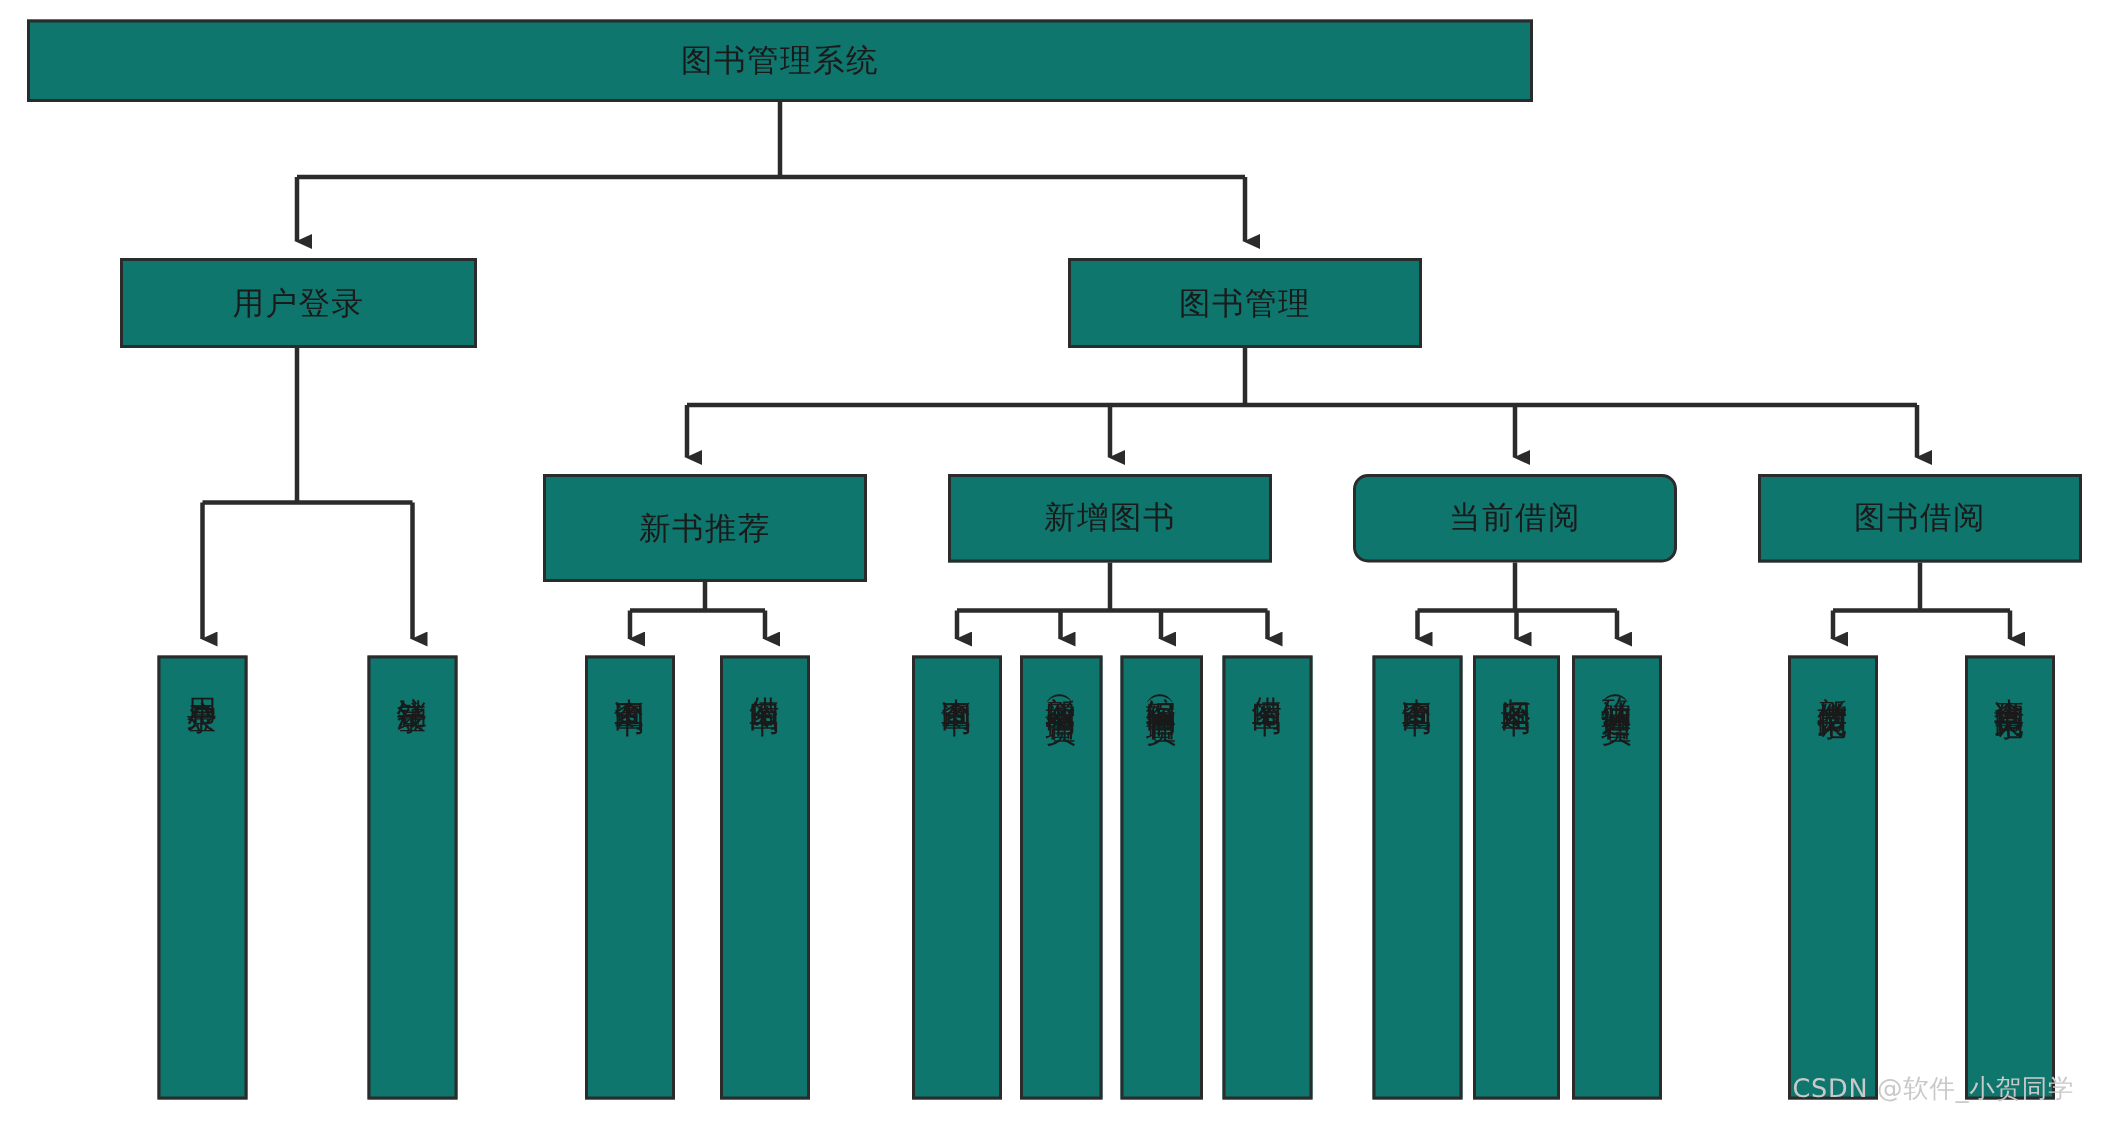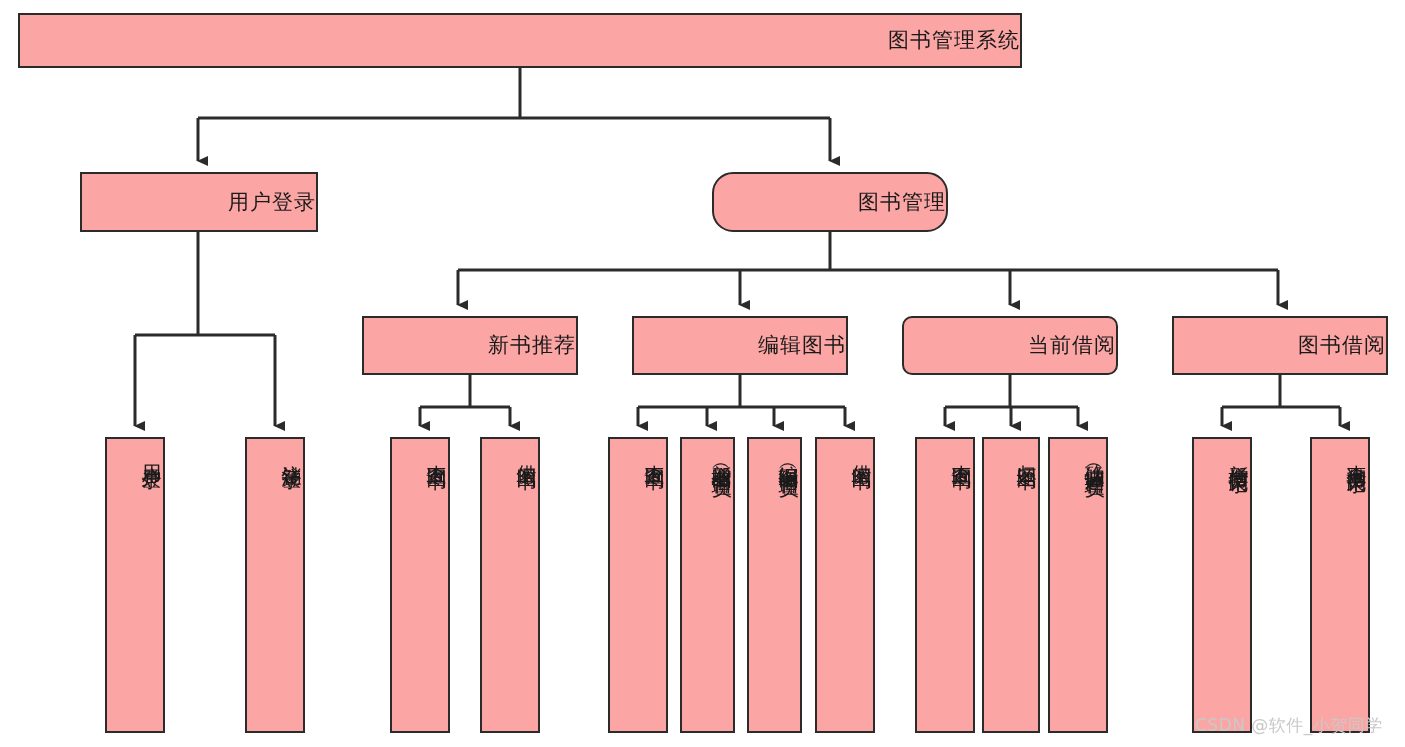--- a/index.html
+++ b/index.html
@@ -21,24 +21,24 @@
     position: absolute;
     left: 0;
     top: 0;
     width: 1405px;
     height: 747px;
   }
   .node {
     position: absolute;
     box-sizing: border-box;
     border: 2px solid #2b2b2b;
-    background: #fca5a5;
+    background: #0f766e;
     display: flex;
     align-items: center;
-    justify-content: flex-end;
+    justify-content: center;
     color: #1a1a1a;
   }
   .node-label {
     font-size: 21px;
     line-height: 1.25;
     letter-spacing: 1px;
     white-space: nowrap;
   }
   .node.leaf .node-label {
     writing-mode: vertical-rl;
@@ -115,29 +115,29 @@
     </g>
   </svg>
 
   <div class="node" id="root-node" style="left: 18px; top: 13px; width: 1004px; height: 55px;">
     <span class="node-label">图书管理系统</span>
   </div>
 
   <div class="node" id="l2-0" style="left: 80px; top: 172px; width: 238px; height: 60px;">
     <span class="node-label">用户登录</span>
   </div>
-  <div class="node" id="l2-1" style="left: 712px; top: 172px; width: 236px; height: 60px; border-radius: 21px;">
+  <div class="node" id="l2-1" style="left: 712px; top: 172px; width: 236px; height: 60px;">
     <span class="node-label">图书管理</span>
   </div>
 
-  <div class="node" id="l3-0" style="left: 362px; top: 316px; width: 216px; height: 59px;">
+  <div class="node" id="l3-0" style="left: 362px; top: 316px; width: 216px; height: 72px;">
     <span class="node-label">新书推荐</span>
   </div>
   <div class="node" id="l3-1" style="left: 632px; top: 316px; width: 216px; height: 59px;">
-    <span class="node-label">编辑图书</span>
+    <span class="node-label">新增图书</span>
   </div>
   <div class="node" id="l3-2" style="left: 902px; top: 316px; width: 216px; height: 59px; border-radius: 10px;">
     <span class="node-label">当前借阅</span>
   </div>
   <div class="node" id="l3-3" style="left: 1172px; top: 316px; width: 216px; height: 59px;">
     <span class="node-label">图书借阅</span>
   </div>
 
   <div class="node leaf" id="lf-0" style="left: 105px; top: 437px; width: 60px; height: 296px;">
     <span class="node-label">用户登录</span>

